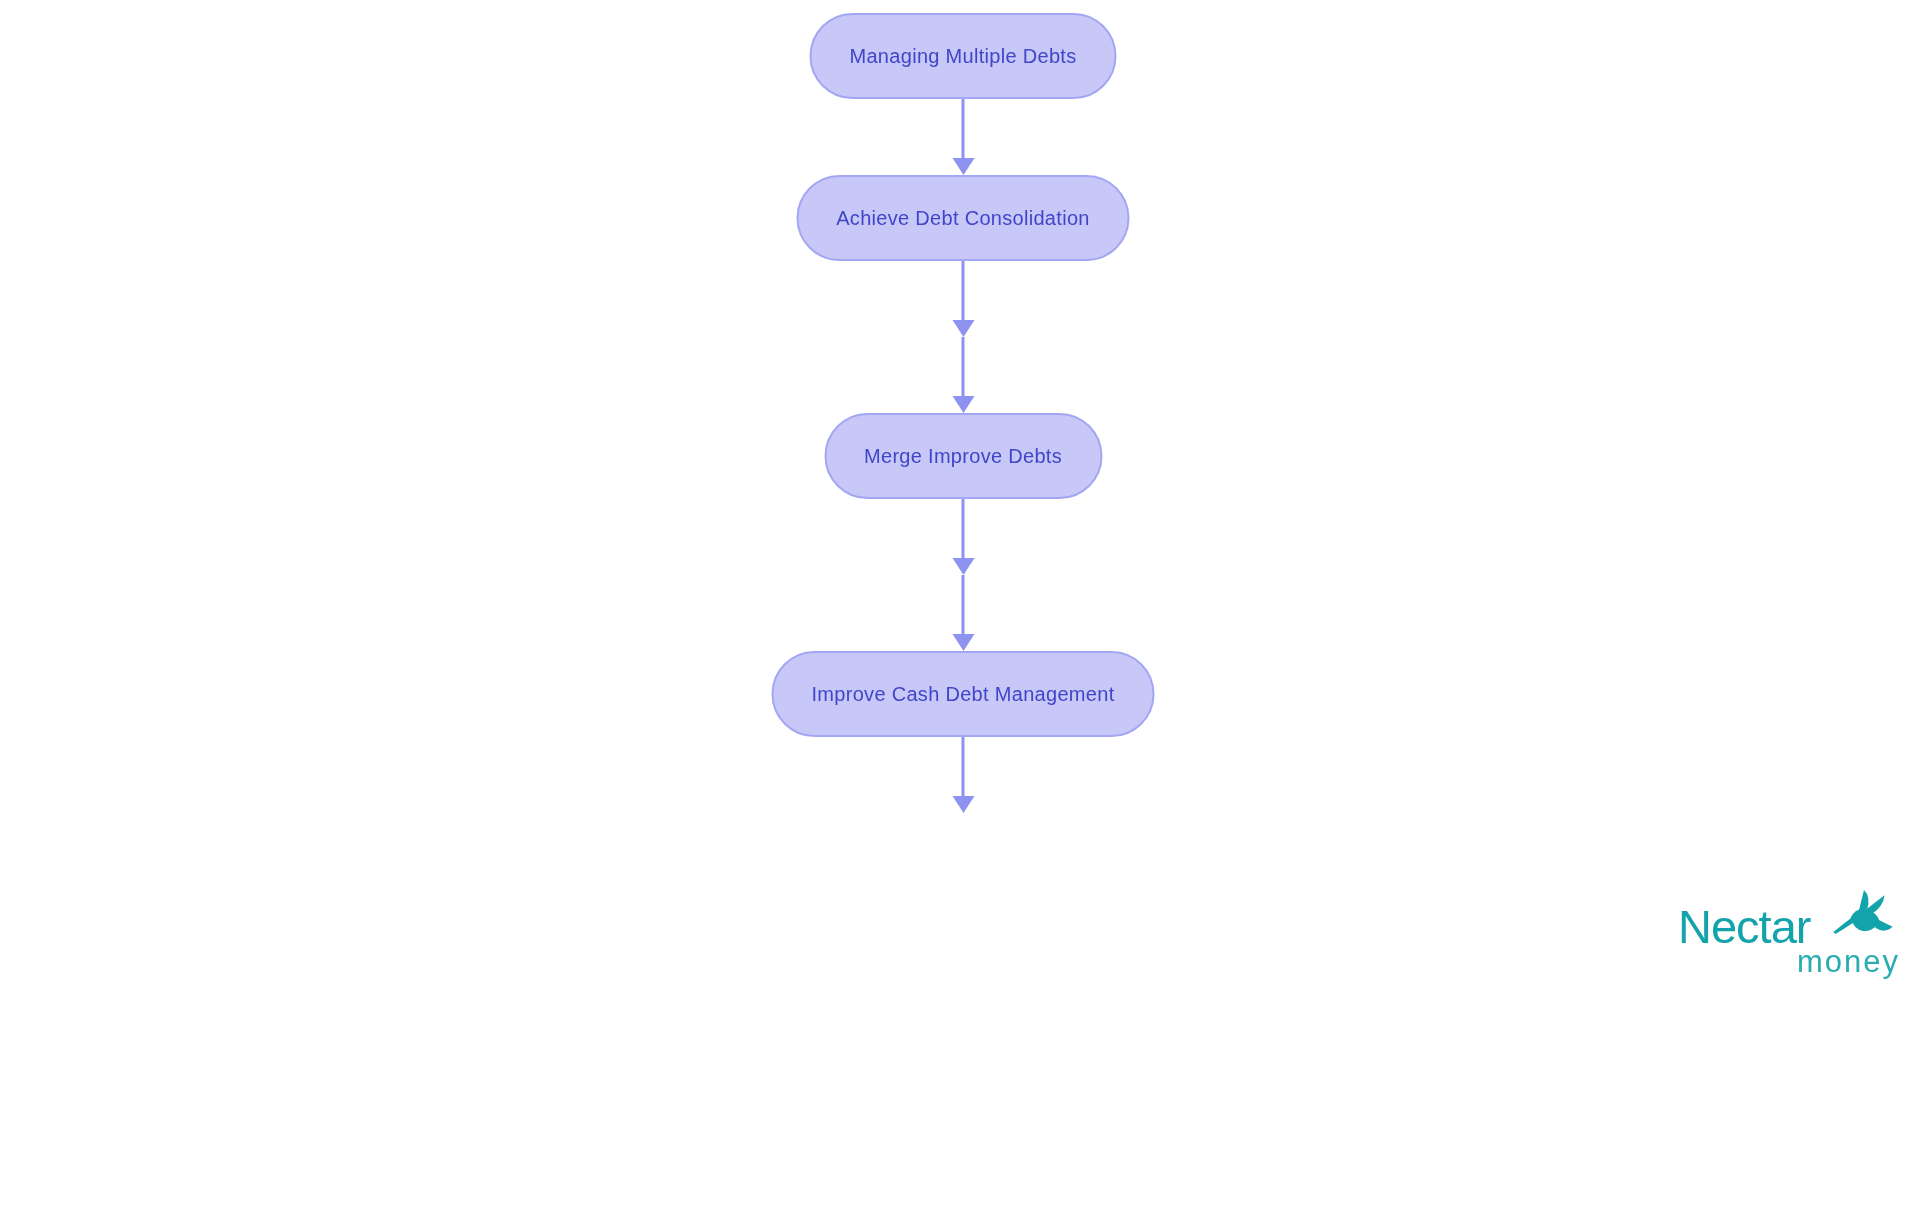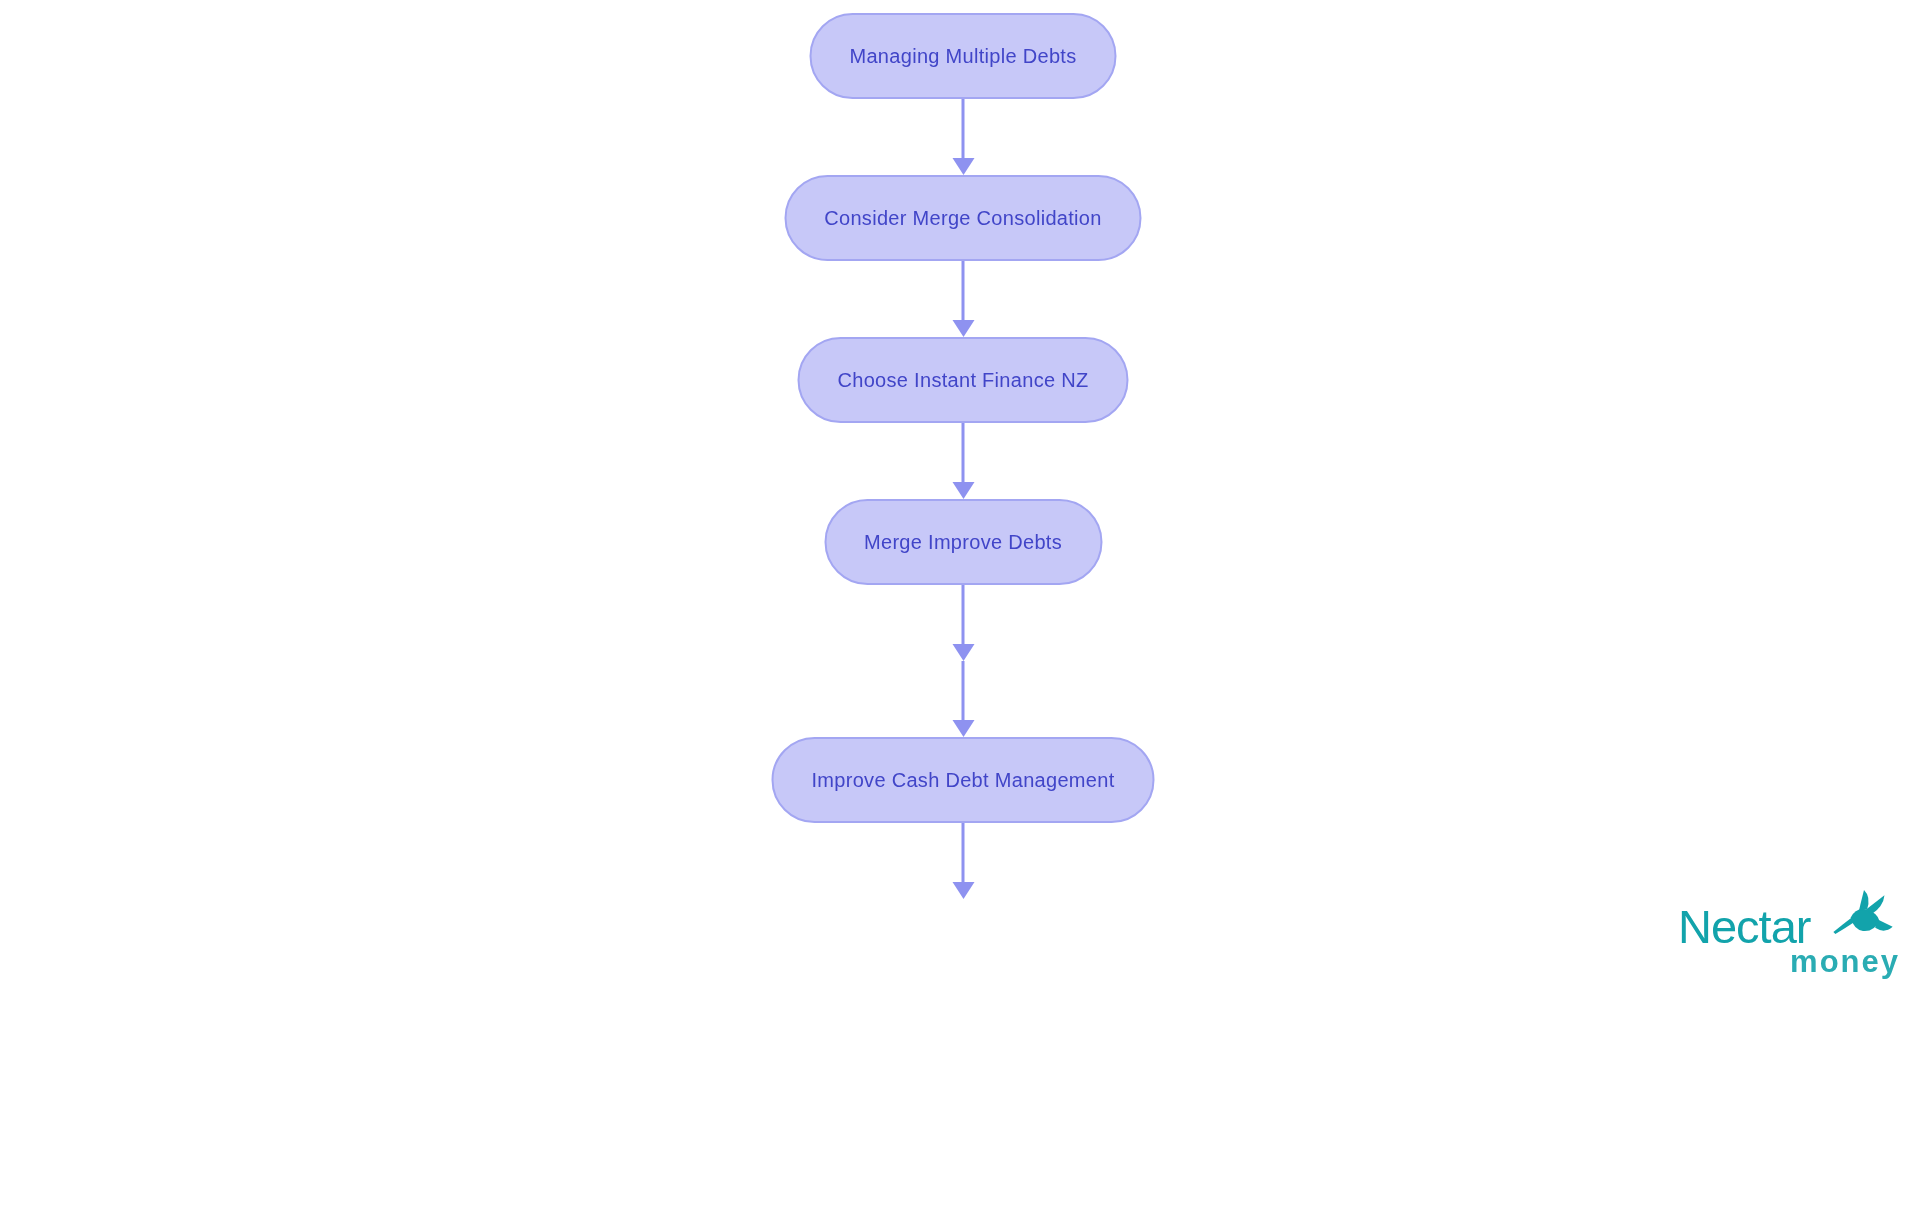--- a/index.html
+++ b/index.html
@@ -79,21 +79,21 @@
     right: 6px;
     top: 0;
     width: 62px;
     height: 46px;
   }
   .logo .sub {
     position: absolute;
     right: 0;
     top: 57px;
     font-size: 31px;
-    font-weight: bold;
+    font-weight: normal;
     letter-spacing: 2px;
     color: #2aacb3;
     line-height: 1;
   }
 </style>
 </head>
 <body>
 
 <div class="canvas">
 
@@ -102,31 +102,28 @@
     <div class="flow-node">
       <span>Managing Multiple Debts</span>
     </div>
 
     <div class="connector">
       <div class="line"></div>
       <div class="head"></div>
     </div>
 
     <div class="flow-node">
-      <span>Consider Merge Consolidation</span>
+      <span>Achieve Debt Consolidation</span>
     </div>
 
     <div class="connector">
       <div class="line"></div>
       <div class="head"></div>
     </div>
 
-    <div class="flow-node">
-      <span>Choose Instant Finance NZ</span>
-    </div>
 
     <div class="connector">
       <div class="line"></div>
       <div class="head"></div>
     </div>
 
     <div class="flow-node">
       <span>Merge Improve Debts</span>
     </div>
 

